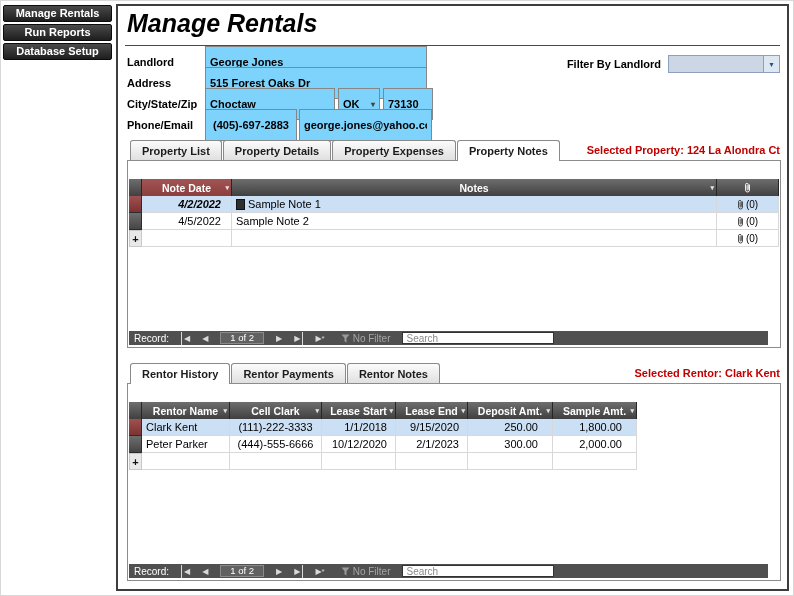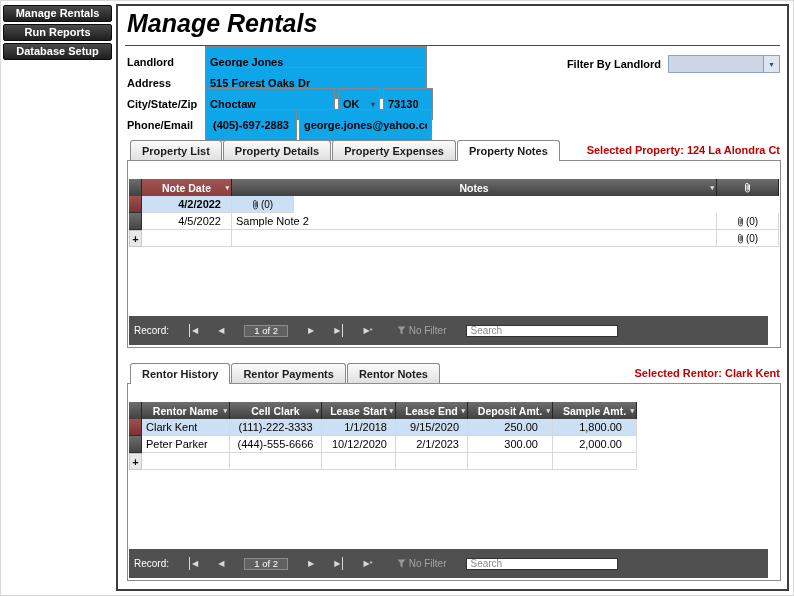--- a/index.html
+++ b/index.html
@@ -15,21 +15,21 @@
   
   .panel{position:absolute;left:116px;top:4px;width:673px;height:587px;background:#fff;border:2px solid #3d3d3d;}
   .title{position:absolute;left:9px;top:3px;font-size:25px;font-weight:700;font-style:italic;color:#000;}
   .title-rule{position:absolute;left:7px;right:7px;top:39px;border-top:1px solid #4a4a4a;}
 
   
   .form{position:absolute;left:9px;top:47px;}
   .frow{display:flex;align-items:center;margin-bottom:3px;height:18px;}
   .flabel{width:78px;font-size:11px;font-weight:700;color:#000;}
   .tbox{border:1px solid #868686;height:32px;font-size:11px;font-weight:700;color:#000;
-        padding:0 4px;background:#0ea5e9;font-family:inherit;display:flex;align-items:center;}
+        padding:0 4px;background:#7dd3fc;font-family:inherit;display:flex;align-items:center;}
   input.tbox{outline:none;}
   .gap{margin-right:3px;}
   .w222{width:222px;}.w130{width:130px;}.w50{width:50px;}.w92{width:92px;text-align:center;}.w133{width:133px;margin-left:2px;}
   .combo-sm{width:42px;display:flex;align-items:center;justify-content:space-between;cursor:pointer;}
   .combo-sm .arrow{font-size:8px;color:#444;}
 
   .filter-group{position:absolute;top:49px;right:7px;display:flex;align-items:center;gap:7px;}
   .filter-label{font-size:11px;font-weight:700;}
   .combo{width:112px;height:18px;background:var(--filter-combo-fill,#ccd6e4);border:1px solid #8aa0bc;
          display:flex;align-items:stretch;cursor:pointer;}
@@ -64,34 +64,34 @@
   .selcol{width:13px;flex:0 0 13px;cursor:default;}
   .selcell{width:13px;flex:0 0 13px;background:linear-gradient(#6e6e6e,#454545);
            border-right:1px solid #2c2c2c;border-bottom:1px solid #2c2c2c;cursor:pointer;}
   .srow.current .selcell{background:linear-gradient(#a05050,#7c3333);}
   .srow.newrow .selcell{background:#e9e9e9;border:1px solid #c9c9c9;color:#111;display:flex;
                         align-items:center;justify-content:center;font-size:11px;font-weight:700;}
   .cell{font-size:11px;color:#000;display:flex;align-items:center;padding:0 4px;background:#fff;
         border-right:1px solid #d8d8d8;border-bottom:1px solid #d8d8d8;overflow:hidden;white-space:nowrap;cursor:text;}
   .srow.current .cell{background:var(--selected-row,#cce0f5);}
   .c-date{width:90px;flex:0 0 90px;justify-content:flex-end;padding-right:10px;}
-  .c-date.bold{font-weight:700;}
+  .c-date.bold{font-weight:700;font-style:italic;}
   .c-notes{flex:1;}
   .c-attach{width:62px;flex:0 0 62px;justify-content:center;gap:2px;font-size:10px;cursor:pointer;}
   .edit-box{display:inline-block;width:9px;height:11px;background:#2f2f2f;border:1px solid #111;margin-right:3px;}
   .c-name{width:88px;flex:0 0 88px;}
   .c-cell{width:92px;flex:0 0 92px;justify-content:center;}
   .c-ls{width:74px;flex:0 0 74px;justify-content:flex-end;padding-right:8px;}
   .c-le{width:72px;flex:0 0 72px;justify-content:flex-end;padding-right:8px;}
   .c-dep{width:85px;flex:0 0 85px;justify-content:flex-end;padding-right:14px;}
   .c-rent{width:84px;flex:0 0 84px;justify-content:flex-end;padding-right:14px;}
 
   
-  .recnav{position:absolute;left:1px;right:12px;bottom:2px;height:29px;background:var(--record-nav-bar,#505050);
-          display:flex;align-items:center;padding:0 5px;gap:20px;color:#fff;font-size:10px;}
+  .recnav{position:absolute;left:1px;right:12px;bottom:2px;height:14px;background:var(--record-nav-bar,#505050);
+          display:flex;align-items:center;padding:0 5px;gap:12px;color:#fff;font-size:10px;}
   .nav-btn{color:#d9d9d9;font-size:8px;line-height:13px;cursor:pointer;}
   .nav-btn.first{border-left:1px solid #d9d9d9;padding-left:2px;}
   .nav-btn.last{border-right:1px solid #d9d9d9;padding-right:2px;}
   .pos-box{background:#616161;border:1px solid #8b8b8b;height:12px;line-height:10px;padding:0 9px;
            font-size:9.5px;color:#fff;cursor:text;}
   .nofilter{display:flex;align-items:center;gap:3px;color:#a5a5a5;font-size:10px;margin-left:4px;cursor:pointer;}
   .search{width:152px;height:12px;border:1px solid #333;font-size:10px;padding:0 3px;font-family:inherit;color:#333;outline:none;}
   .search::placeholder{color:#8a8a8a;}
 </style>
 </head>
@@ -162,20 +162,24 @@
           </div>
           <div class="hcell c-attach">
             <svg width="7" height="11" viewBox="0 0 7 11">
                 <path d="M5.5 2.5 V8 a2 2 0 0 1 -4 0 V2.8 a1.4 1.4 0 0 1 2.8 0 V7.4 a0.6 0.6 0 0 1 -1.2 0 V3.2" fill="none" stroke="#fff" stroke-width="0.9"></path>
               </svg>
           </div>
         </div>
         <div class="srow current">
           <div class="selcell"></div>
           <div class="cell c-date bold">4/2/2022</div>
+          <div class="cell c-notes">
+            <span class="edit-box"></span>
+            <span>Sample Note 1</span>
+          </div>
           <div class="cell c-attach">
             <svg width="7" height="11" viewBox="0 0 7 11">
                 <path d="M5.5 2.5 V8 a2 2 0 0 1 -4 0 V2.8 a1.4 1.4 0 0 1 2.8 0 V7.4 a0.6 0.6 0 0 1 -1.2 0 V3.2" fill="none" stroke="#3a3a3a" stroke-width="0.9"></path>
               </svg>
             <span>(0)</span>
           </div>
         </div>
         <div class="srow">
           <div class="selcell"></div>
           <div class="cell c-date">4/5/2022</div>

